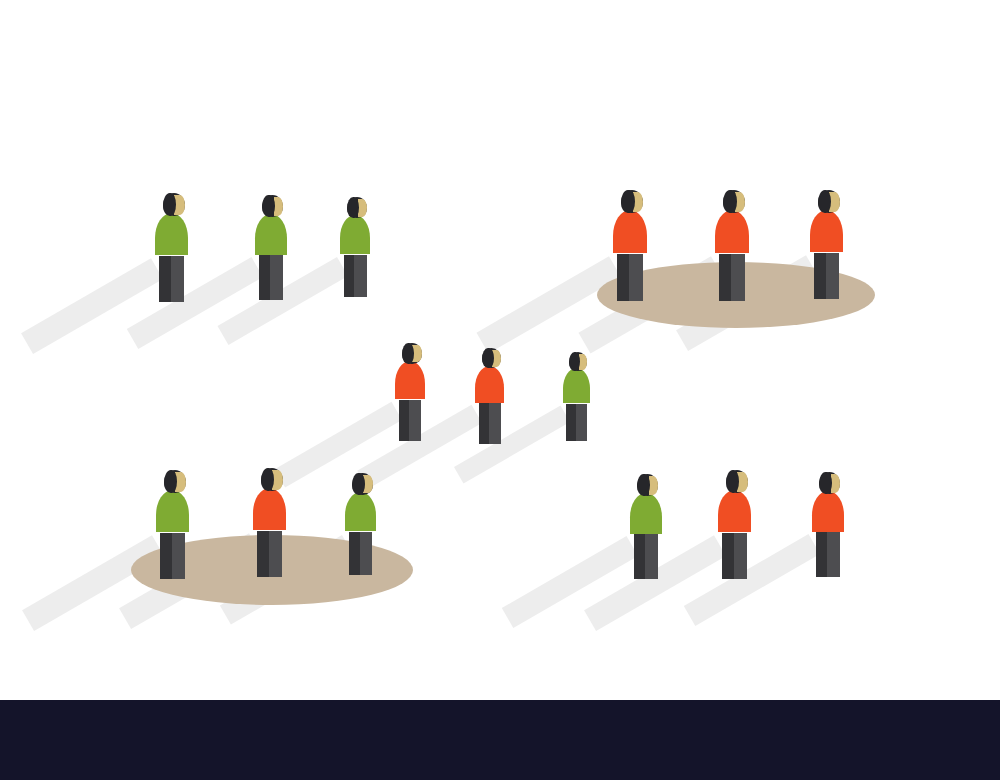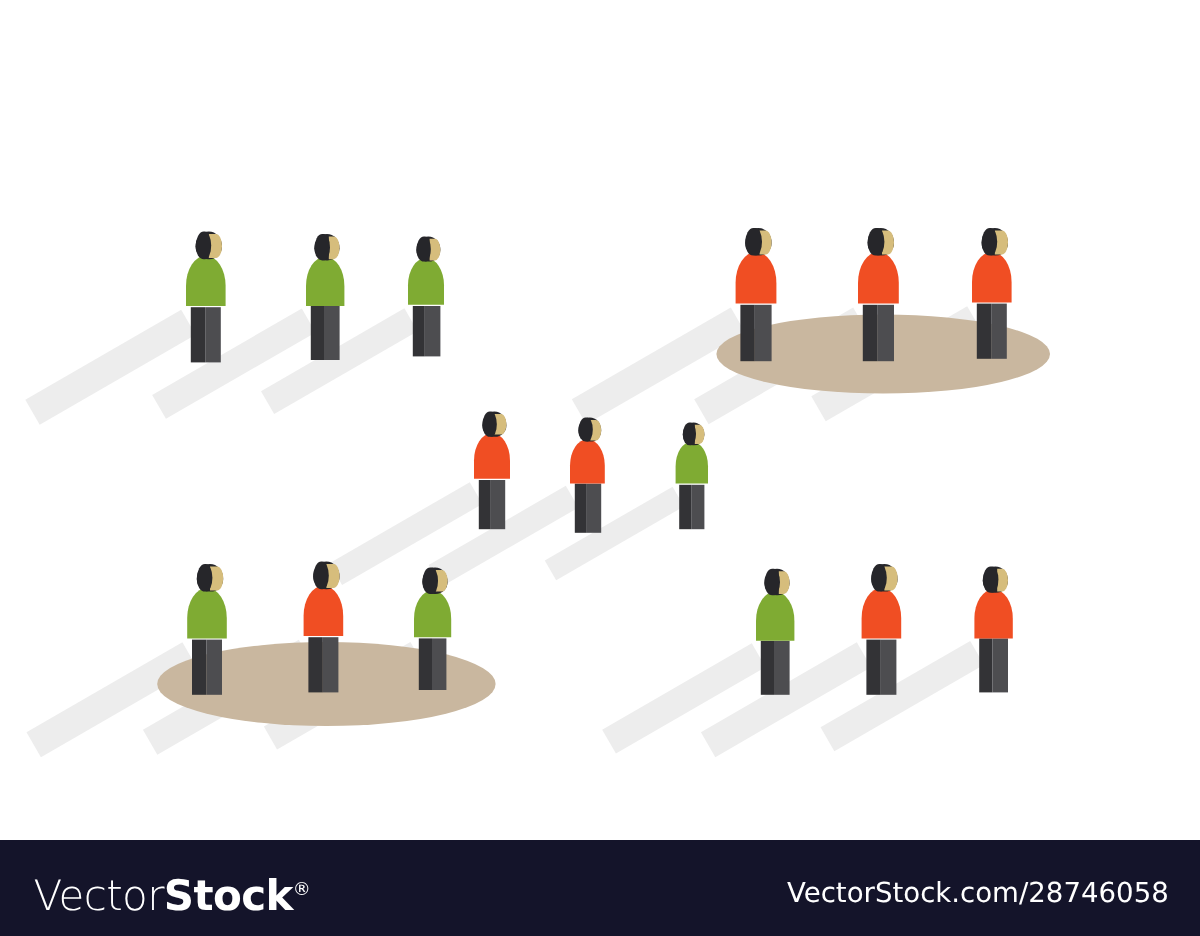--- a/index.html
+++ b/index.html
@@ -345,19 +345,15 @@
           <div class="head" style="left: 7.2px; top: 0px; width: 21.12px; height: 22.08px;">
             <div class="hair" style="background: rgb(38, 38, 42);"></div>
             <div class="face" style="background: rgb(214, 189, 124);"></div>
             <div class="hair-front" style="background: rgb(38, 38, 42);"></div>
           </div>
         </div>
       </div>
     </div>
 
   <div id="footer">
-    <div id="logo">
-      <span class="thin">Vector</span><span class="bold">Stock</span><span class="reg">®</span>
-    </div>
-    <div id="url">VectorStock.com/28746058</div>
   </div>
 
 </div>
 
 </body></html>

